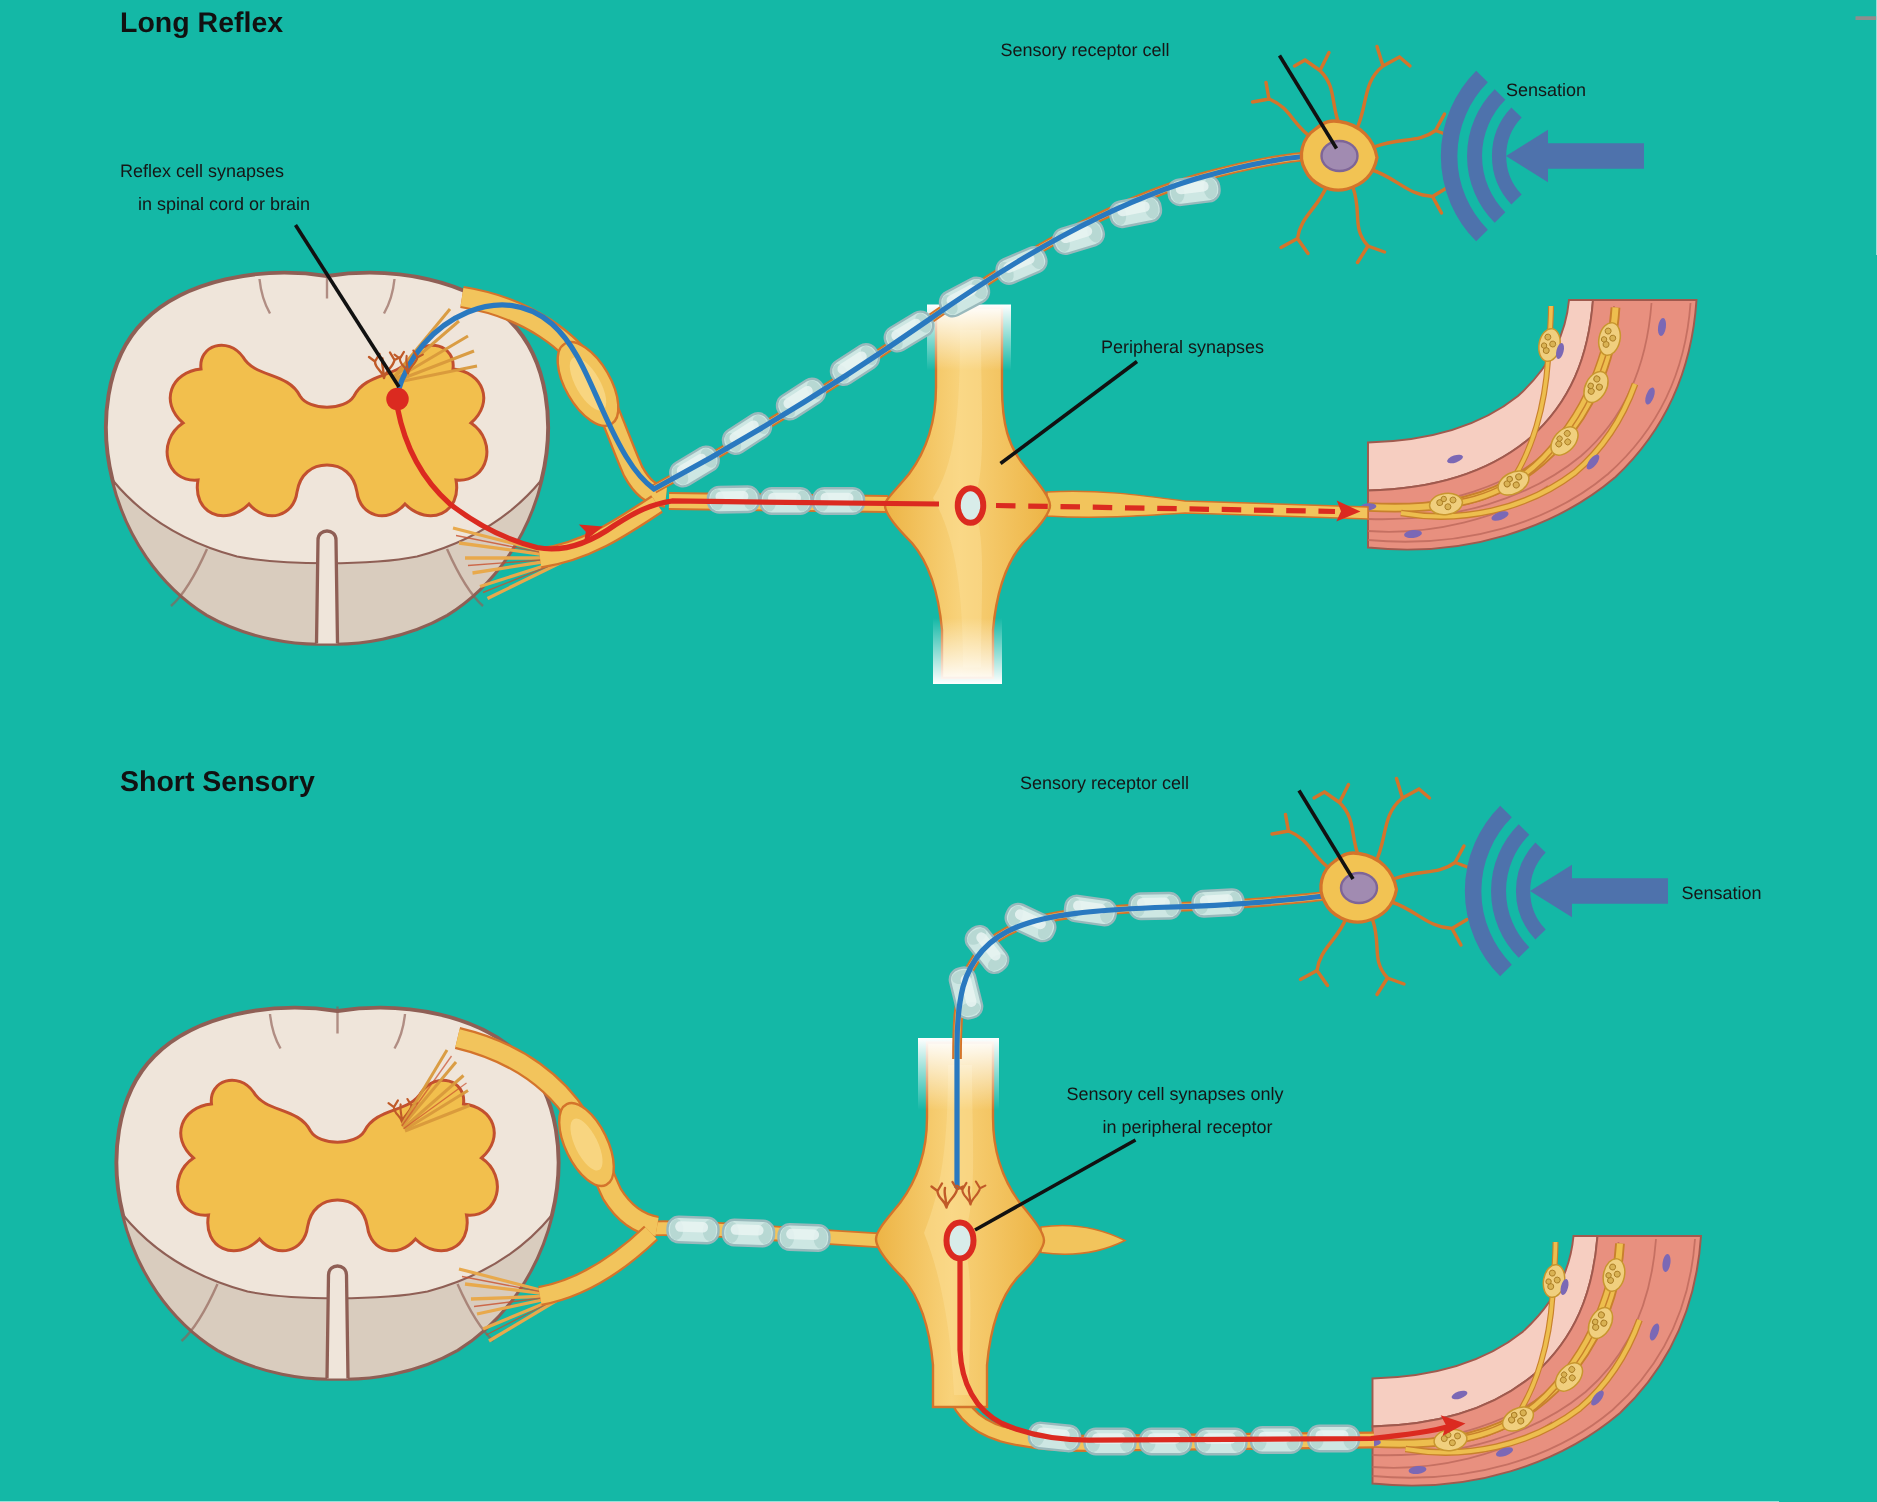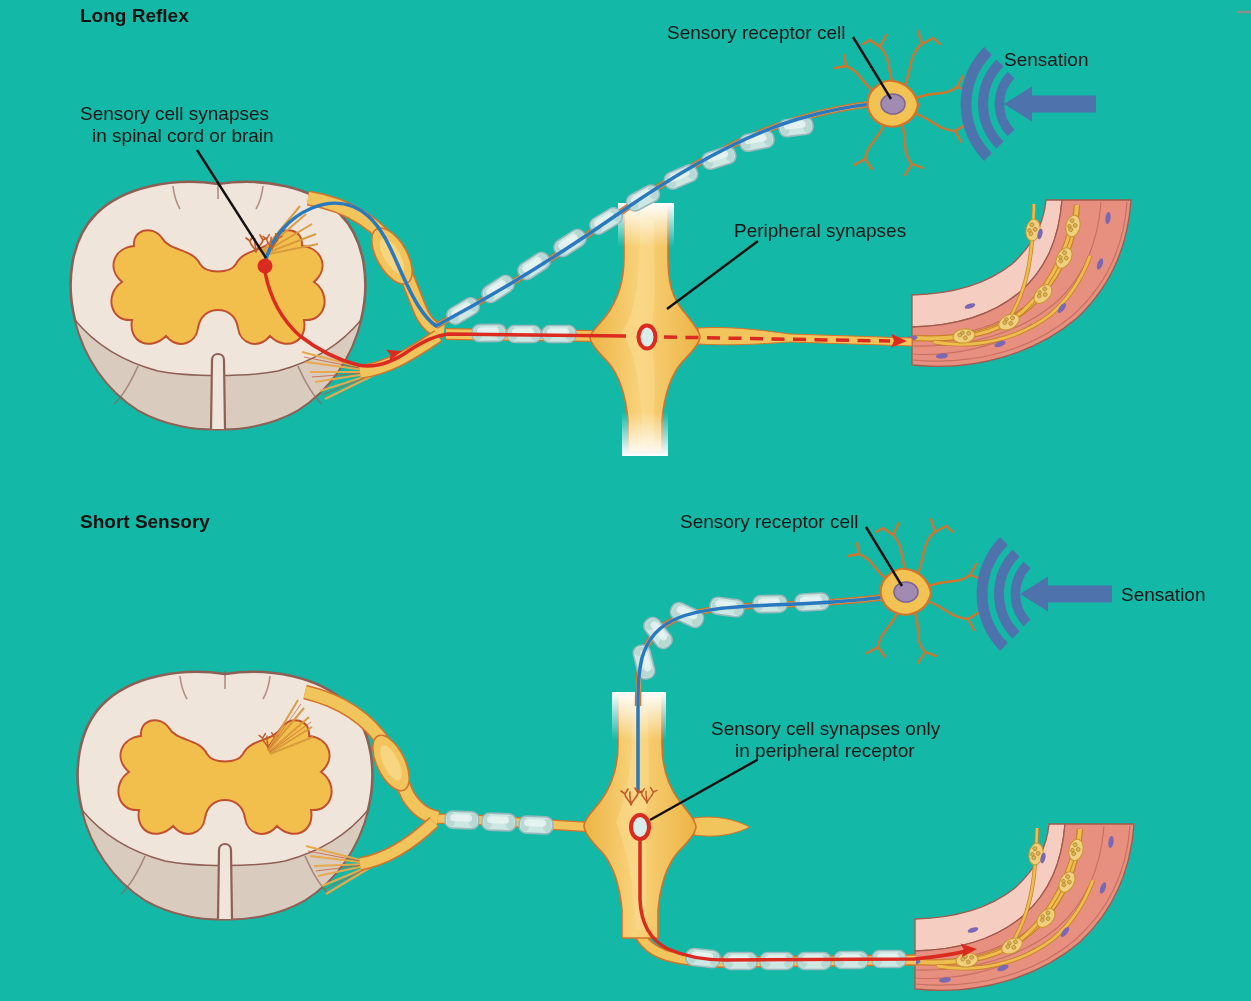--- a/index.html
+++ b/index.html
@@ -1,19 +1,19 @@
 <!DOCTYPE html>
 <html><head>
 <meta charset="utf-8">
 <style>
   html,body{margin:0;padding:0;background:#fff;}
   .canvas{position:relative;width:1251px;height:1001px;background:#14b8a6;overflow:hidden;
           font-family:"Liberation Sans",sans-serif;}
   .canvas svg{position:absolute;left:0;top:0;}
-  .lbl{position:absolute;font-size:19px;line-height:22px;color:#161616;white-space:nowrap;}
+  .lbl{position:absolute;font-size:12px;line-height:22px;color:#161616;white-space:nowrap;}
   .ttl{font-weight:bold;font-size:19px;color:#111;}
 </style>
 </head>
 <body>
 
 <div class="canvas">
 
 <svg width="1251" height="1001" viewBox="0 0 1251 1001">
 <defs>
   <linearGradient id="gradGang" x1="0" y1="0" x2="1" y2="0">
@@ -320,21 +320,21 @@
   <use href="#sensation" transform="translate(1052,594)"></use>
 
   <g stroke="#111" stroke-width="2.4">
     <line x1="866" y1="527" x2="902" y2="586"></line>
     <line x1="757" y1="760" x2="650" y2="820"></line>
   </g>
 </g>
 </svg>
 
 <div class="lbl ttl" style="left:80px;top:5px">Long Reflex</div>
-<div class="lbl" style="left:80px;top:103px">Sensory cell synapses</div>
+<div class="lbl" style="left:80px;top:103px">Reflex cell synapses</div>
 <div class="lbl" style="left:92px;top:125px">in spinal cord or brain</div>
 <div class="lbl" style="left:667px;top:22px">Sensory receptor cell</div>
 <div class="lbl" style="left:1004px;top:49px">Sensation</div>
 <div class="lbl" style="left:734px;top:220px">Peripheral synapses</div>
 
 <div class="lbl ttl" style="left:80px;top:511px">Short Sensory</div>
 <div class="lbl" style="left:680px;top:511px">Sensory receptor cell</div>
 <div class="lbl" style="left:1121px;top:584px">Sensation</div>
 <div class="lbl" style="left:711px;top:718px">Sensory cell synapses only</div>
 <div class="lbl" style="left:735px;top:740px">in peripheral receptor</div>

